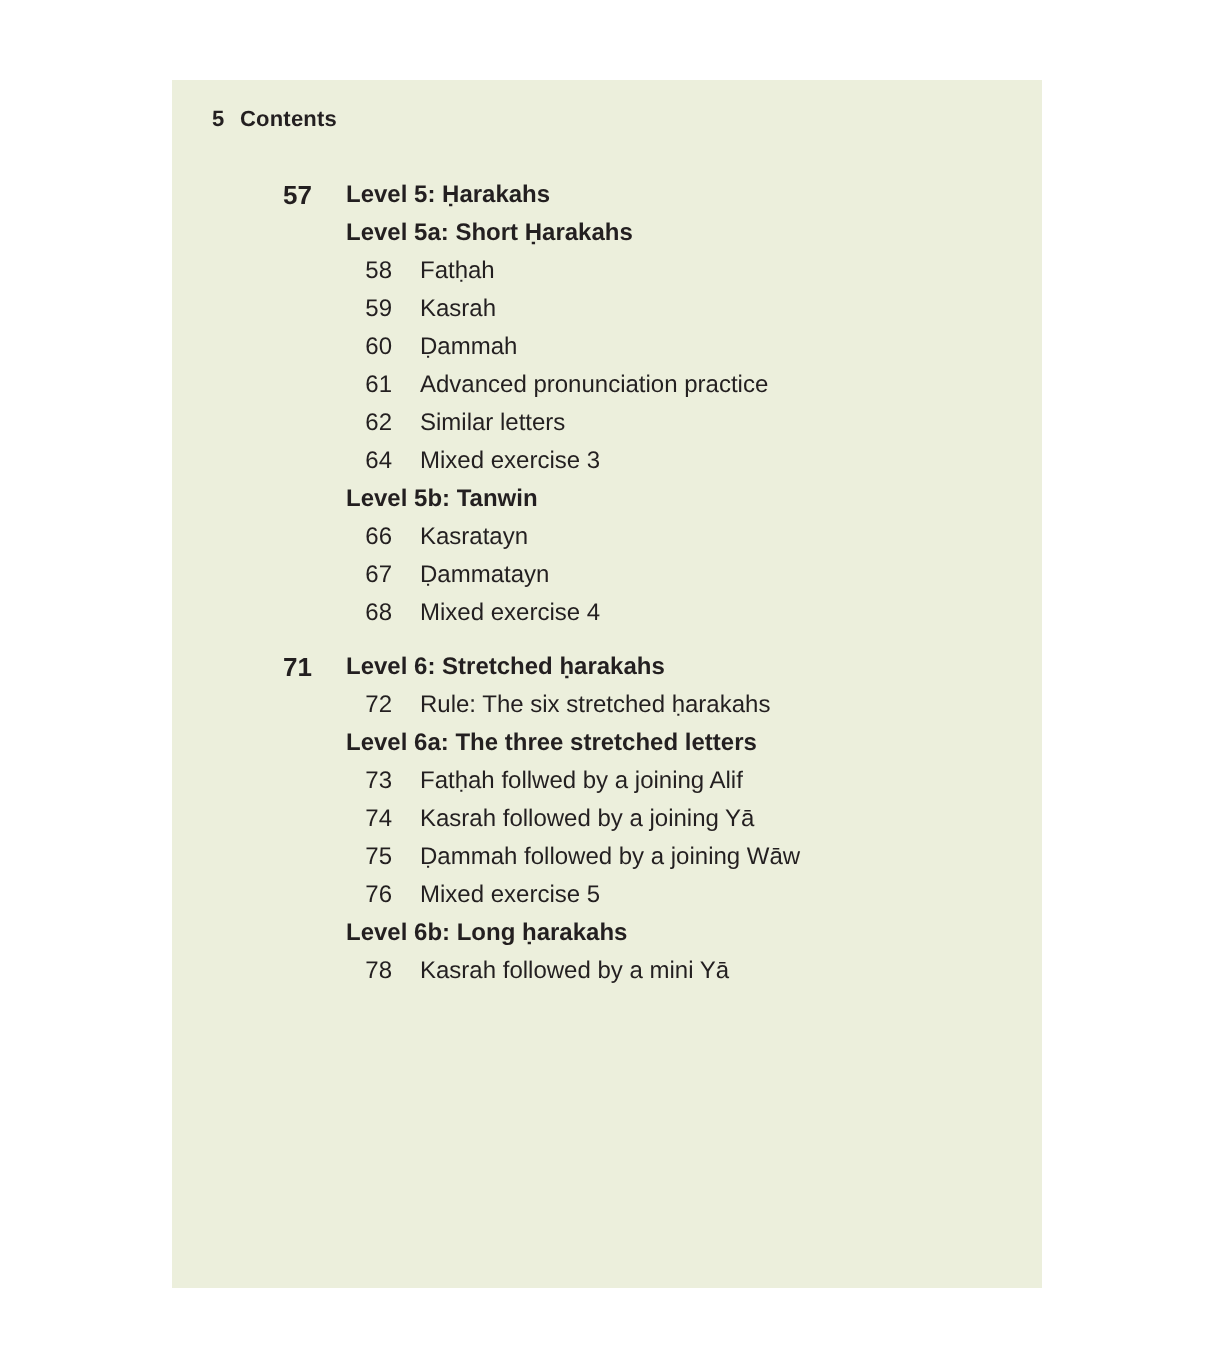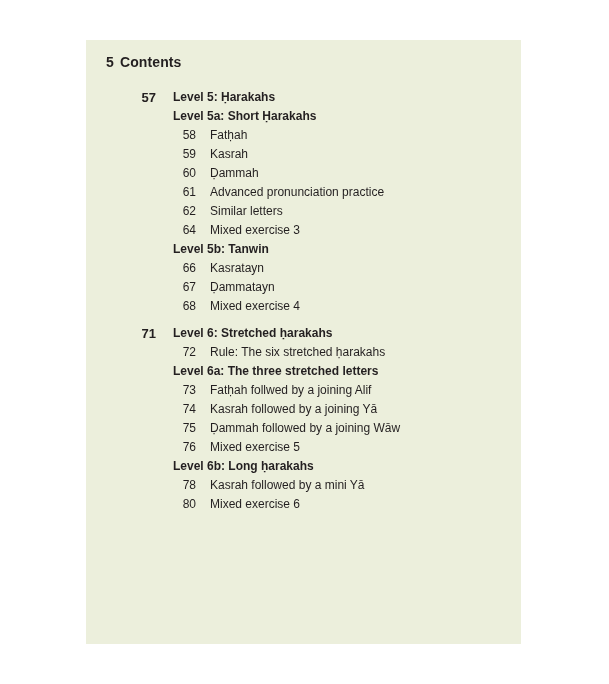--- a/index.html
+++ b/index.html
@@ -9,21 +9,21 @@
     font-family: "Liberation Sans", "DejaVu Sans", sans-serif;
     color: #231f20;
   }
   .page {
     position: absolute; left: 86px; top: 40px;
     width: 435px; height: 604px;
     background: #ecefdc;
   }
   .running-head {
     position: absolute; left: 20px; top: 14px;
-    font-size: 14px; font-weight: bold; letter-spacing: 0.1px;
+    font-size: 11px; font-weight: bold; letter-spacing: 0.1px;
   }
   .running-head .pnum { display: inline-block; width: 14px; }
   .toc { position: absolute; left: 0; top: 48px; width: 100%; }
   .row { position: relative; height: 19px; line-height: 19px; font-size: 12px; white-space: nowrap; }
   .row.gap { margin-top: 8px; }
   .main .num { position: absolute; right: 365px; font-weight: bold; font-size: 13px; }
   .main .title { position: absolute; left: 87px; font-weight: bold; }
   .section .title { position: absolute; left: 87px; font-weight: bold; }
   .entry .num { position: absolute; right: 325px; margin-left: 24px; }
   .entry .title { position: absolute; left: 124px; }
@@ -115,18 +115,14 @@
         <span class="title">Mixed exercise 5</span>
       </div>
 
     <div class="row section">
       <span class="title">Level 6b: Long ḥarakahs</span>
     </div>
     <div class="row entry">
         <span class="num">78</span>
         <span class="title">Kasrah followed by a mini Yā</span>
       </div>
-    <div class="row entry">
-        <span class="num">80</span>
-        <span class="title">Mixed exercise 6</span>
-      </div>
   </div>
 </div>
 
 </body></html>

